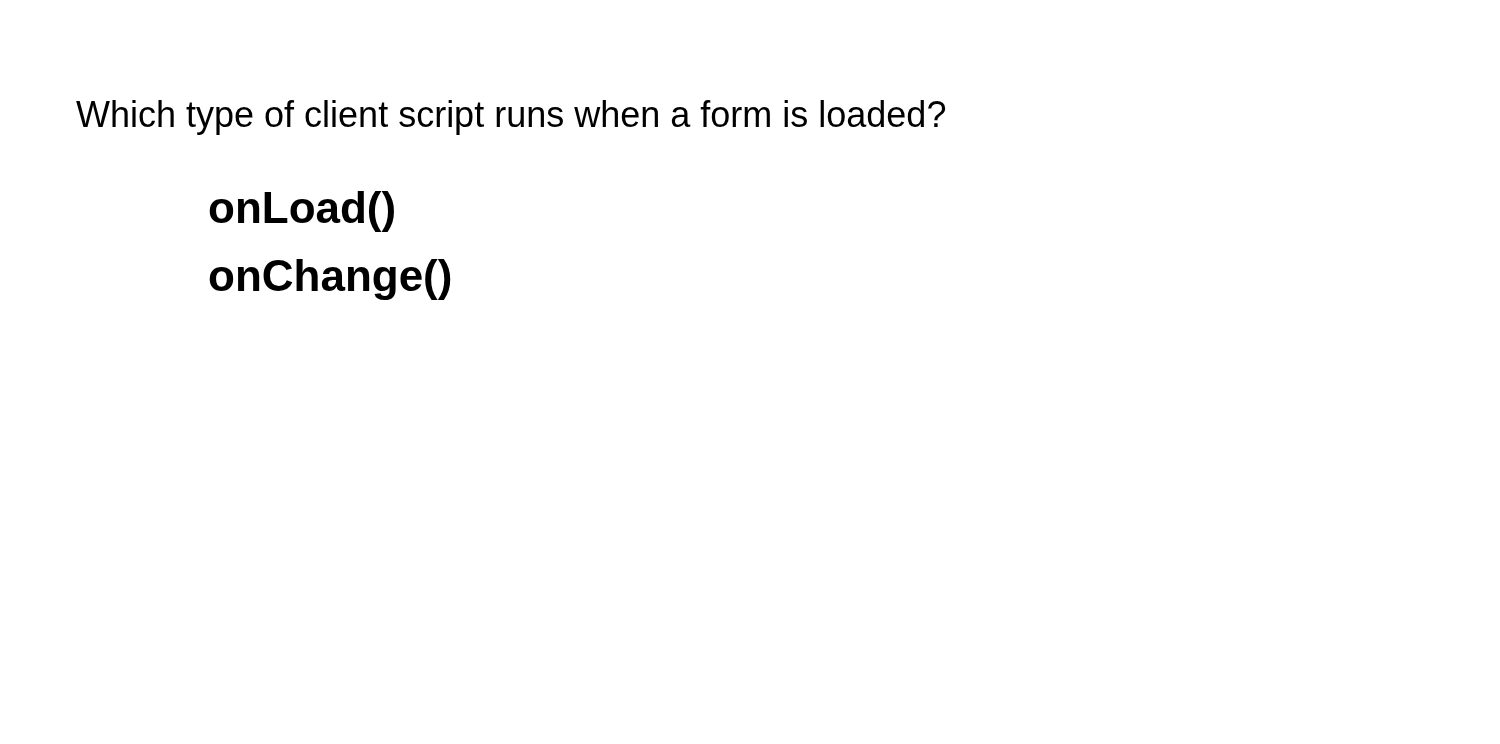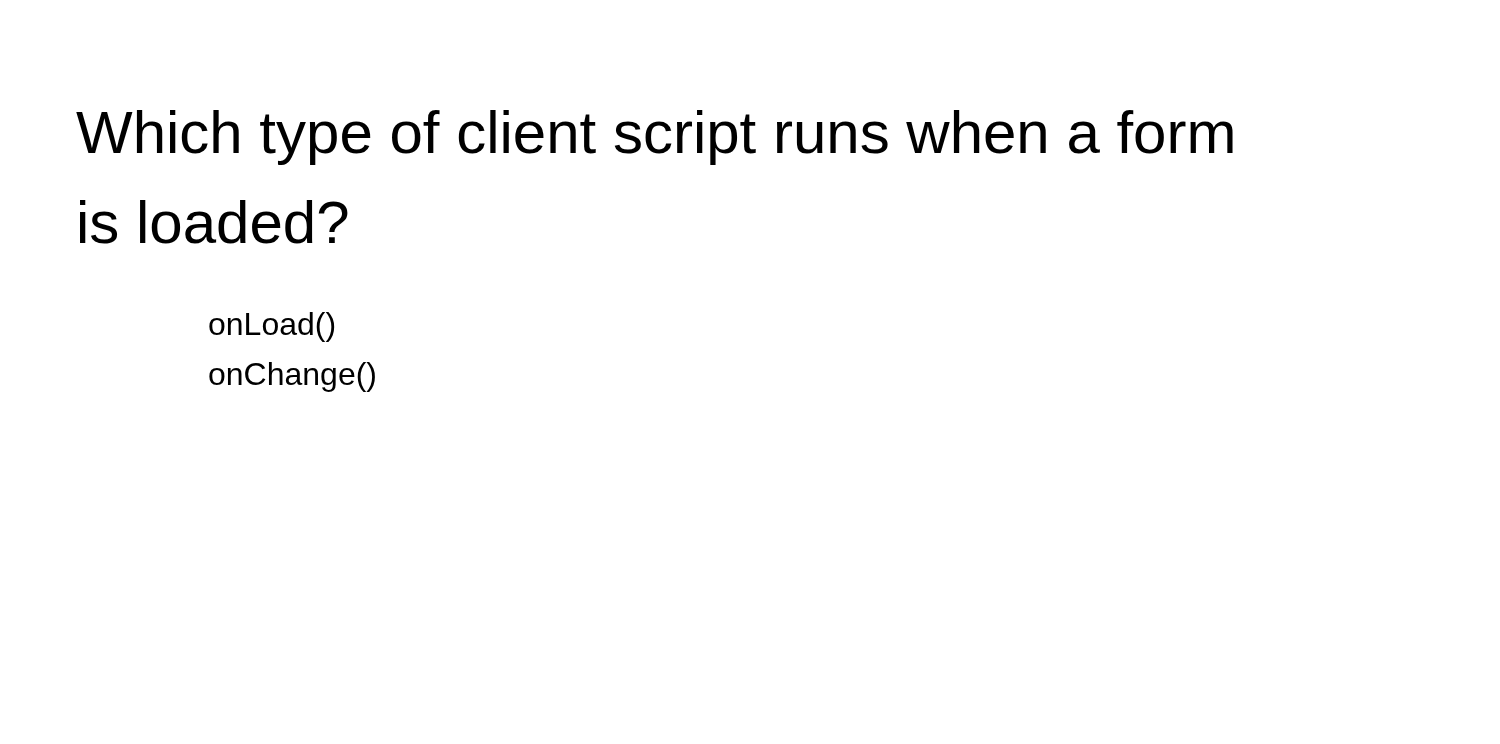--- a/index.html
+++ b/index.html
@@ -10,33 +10,33 @@
     body {
       width: 1500px;
       height: 744px;
       background: #ffffff;
       font-family: -apple-system, BlinkMacSystemFont, "Segoe UI", Helvetica, Arial, sans-serif;
       color: #000000;
       padding-top: 88px;
       padding-left: 76px;
     }
     .question {
-      font-size: 60px;
+      font-size: 36px;
       line-height: 1.5;
       font-weight: 400;
       max-width: 1180px;
     }
     .options {
       margin-top: 32px;
       padding-left: 132px;
     }
     .option {
-      font-size: 32px;
+      font-size: 44px;
       line-height: 1.55;
-      font-weight: 400;
+      font-weight: 700;
     }
   </style>
 </head>
 <body>
 
 <div class="question">Which type of client script runs when a form is loaded?</div>
 
 <div class="options">
   <div class="option">onLoad()</div>
   <div class="option">onChange()</div>

